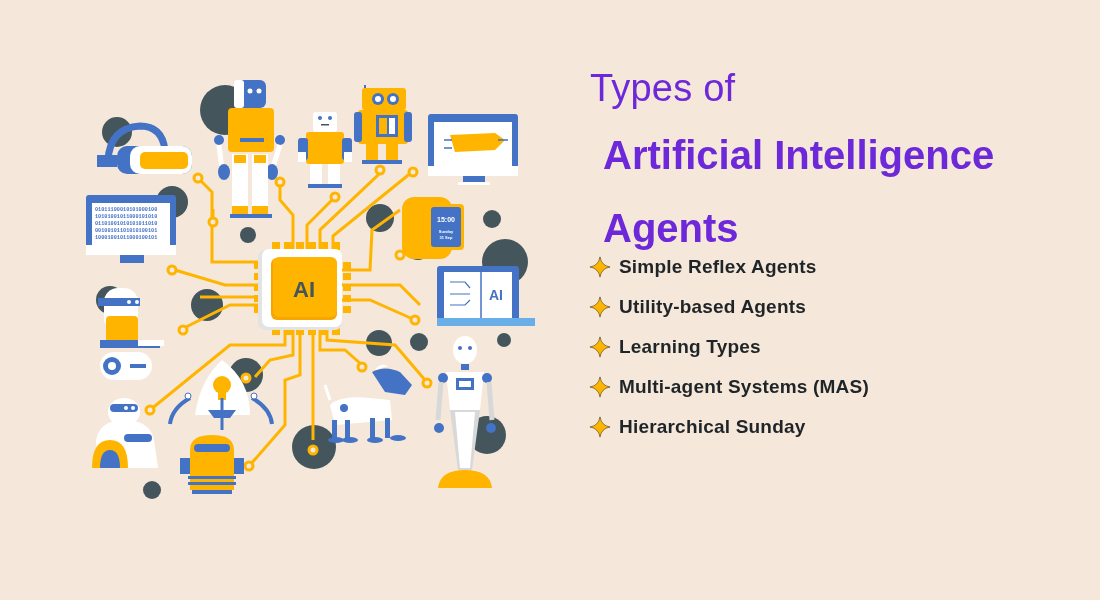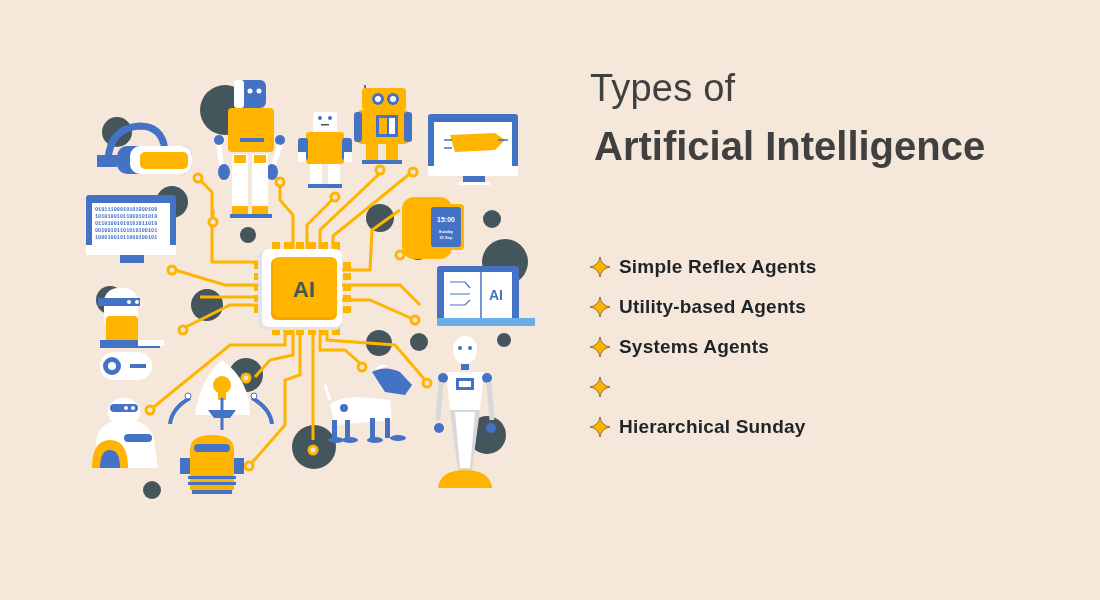--- a/index.html
+++ b/index.html
@@ -1,20 +1,20 @@
 <!DOCTYPE html>
 <html><head>
 <meta charset="utf-8">
 <style>
   html,body{margin:0;padding:0;}
   body{width:1100px;height:600px;background:#f5e8da;position:relative;overflow:hidden;font-family:"Liberation Sans",sans-serif;}
   #illus{position:absolute;left:0;top:0;width:560px;height:600px;}
-  .title-wrap{position:absolute;left:590px;top:64px;color:#404040;}
+  .title-wrap{position:absolute;left:590px;top:64px;color:#6d28d9;}
   .title-light{font-size:38px;font-weight:400;line-height:48px;letter-spacing:0.2px;margin:0;}
-  .title-bold{font-size:40px;font-weight:700;line-height:60px;margin:4px;}
+  .title-bold{font-size:40px;font-weight:700;line-height:60px;margin:13px;}
   .list{position:absolute;left:590px;top:238px;margin:0;padding:0;list-style:none;}
   .list li{display:flex;align-items:flex-end;height:40px;}
   .star{width:22px;height:22px;margin-right:8px;margin-left:-1px;}
   .item-label{font-size:19px;color:#1f2428;font-weight:700;letter-spacing:0.2px;}
 </style>
 </head>
 <body>
 
 <svg id="illus" viewBox="0 0 560 600" xmlns="http://www.w3.org/2000/svg">
 
@@ -295,45 +295,47 @@
       <circle cx="491" cy="428" r="5" fill="#4472c4"></circle>
     <path d="M450 410 L480 410 L472 470 L458 470 Z" fill="#d8d8d8"></path>
     <path d="M455 412 L475 412 L470 468 L460 468 Z" fill="#ffffff"></path>
     <path d="M438 488 Q440 470 465 470 Q490 470 492 488 Z" fill="#ffb400"></path>
   </g>
 </svg>
 
 <div class="title-wrap">
   <p class="title-light">Types of</p>
   <p class="title-bold">Artificial Intelligence</p>
+  <p class="title-bold">Agents</p>
 </div>
 
 <ul class="list">
   <li>
     <svg class="star" viewBox="0 0 24 24">
         <path d="M12 1 Q13.5 10.5 23 12 Q13.5 13.5 12 23 Q10.5 13.5 1 12 Q10.5 10.5 12 1 Z" fill="#ffb400" stroke="#3a2e10" stroke-width="0.6"></path>
       </svg>
     <span class="item-label">Simple Reflex Agents</span>
   </li>
   <li>
     <svg class="star" viewBox="0 0 24 24">
         <path d="M12 1 Q13.5 10.5 23 12 Q13.5 13.5 12 23 Q10.5 13.5 1 12 Q10.5 10.5 12 1 Z" fill="#ffb400" stroke="#3a2e10" stroke-width="0.6"></path>
       </svg>
     <span class="item-label">Utility-based Agents</span>
   </li>
   <li>
     <svg class="star" viewBox="0 0 24 24">
         <path d="M12 1 Q13.5 10.5 23 12 Q13.5 13.5 12 23 Q10.5 13.5 1 12 Q10.5 10.5 12 1 Z" fill="#ffb400" stroke="#3a2e10" stroke-width="0.6"></path>
       </svg>
-    <span class="item-label">Systems Agents</span>
-  </li>
-  <li>
-    <svg class="star" viewBox="0 0 24 24">
-        <path d="M12 1 Q13.5 10.5 23 12 Q13.5 13.5 12 23 Q10.5 13.5 1 12 Q10.5 10.5 12 1 Z" fill="#ffb400" stroke="#3a2e10" stroke-width="0.6"></path>
-      </svg>
+    <span class="item-label">Learning Types</span>
+  </li>
+  <li>
+    <svg class="star" viewBox="0 0 24 24">
+        <path d="M12 1 Q13.5 10.5 23 12 Q13.5 13.5 12 23 Q10.5 13.5 1 12 Q10.5 10.5 12 1 Z" fill="#ffb400" stroke="#3a2e10" stroke-width="0.6"></path>
+      </svg>
+    <span class="item-label">Multi-agent Systems (MAS)</span>
   </li>
   <li>
     <svg class="star" viewBox="0 0 24 24">
         <path d="M12 1 Q13.5 10.5 23 12 Q13.5 13.5 12 23 Q10.5 13.5 1 12 Q10.5 10.5 12 1 Z" fill="#ffb400" stroke="#3a2e10" stroke-width="0.6"></path>
       </svg>
     <span class="item-label">Hierarchical Sunday</span>
   </li>
 </ul>
 
 </body></html>

